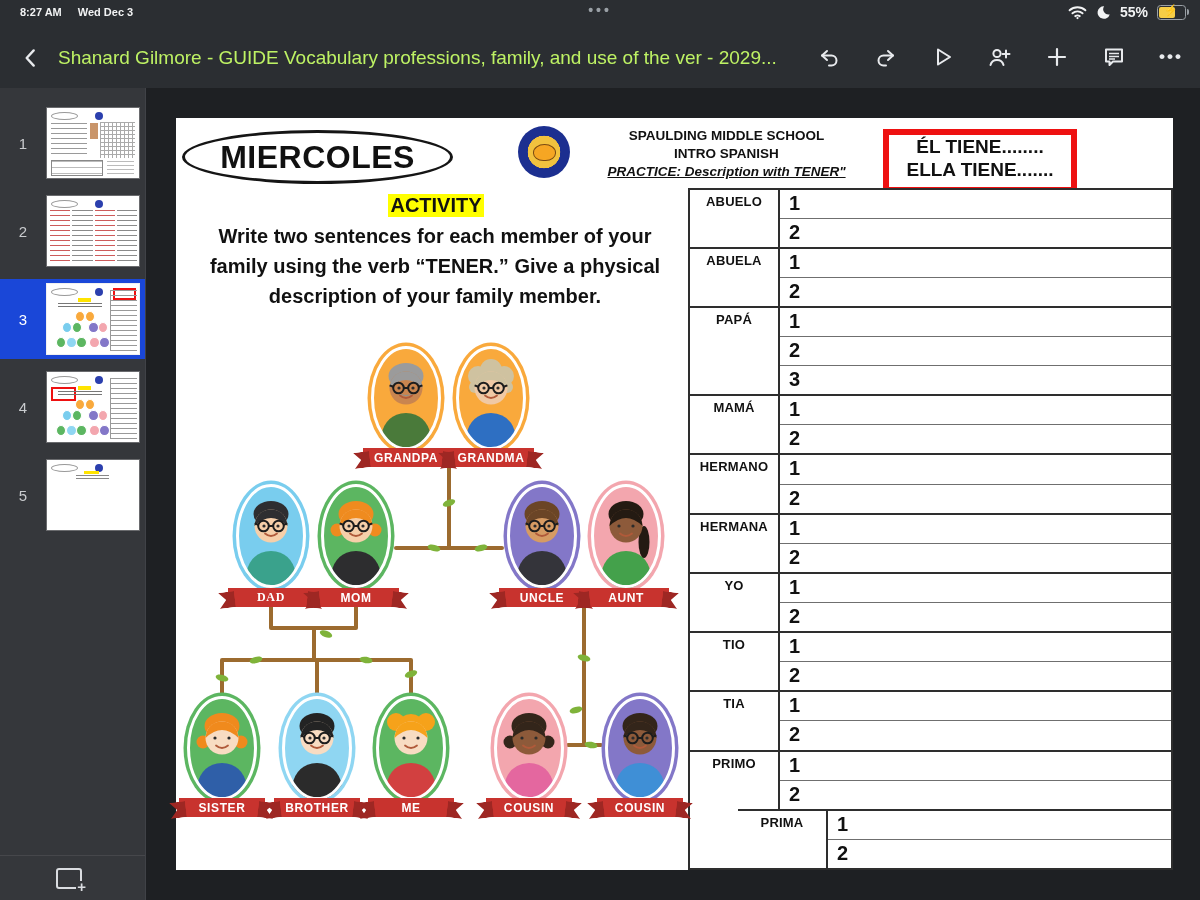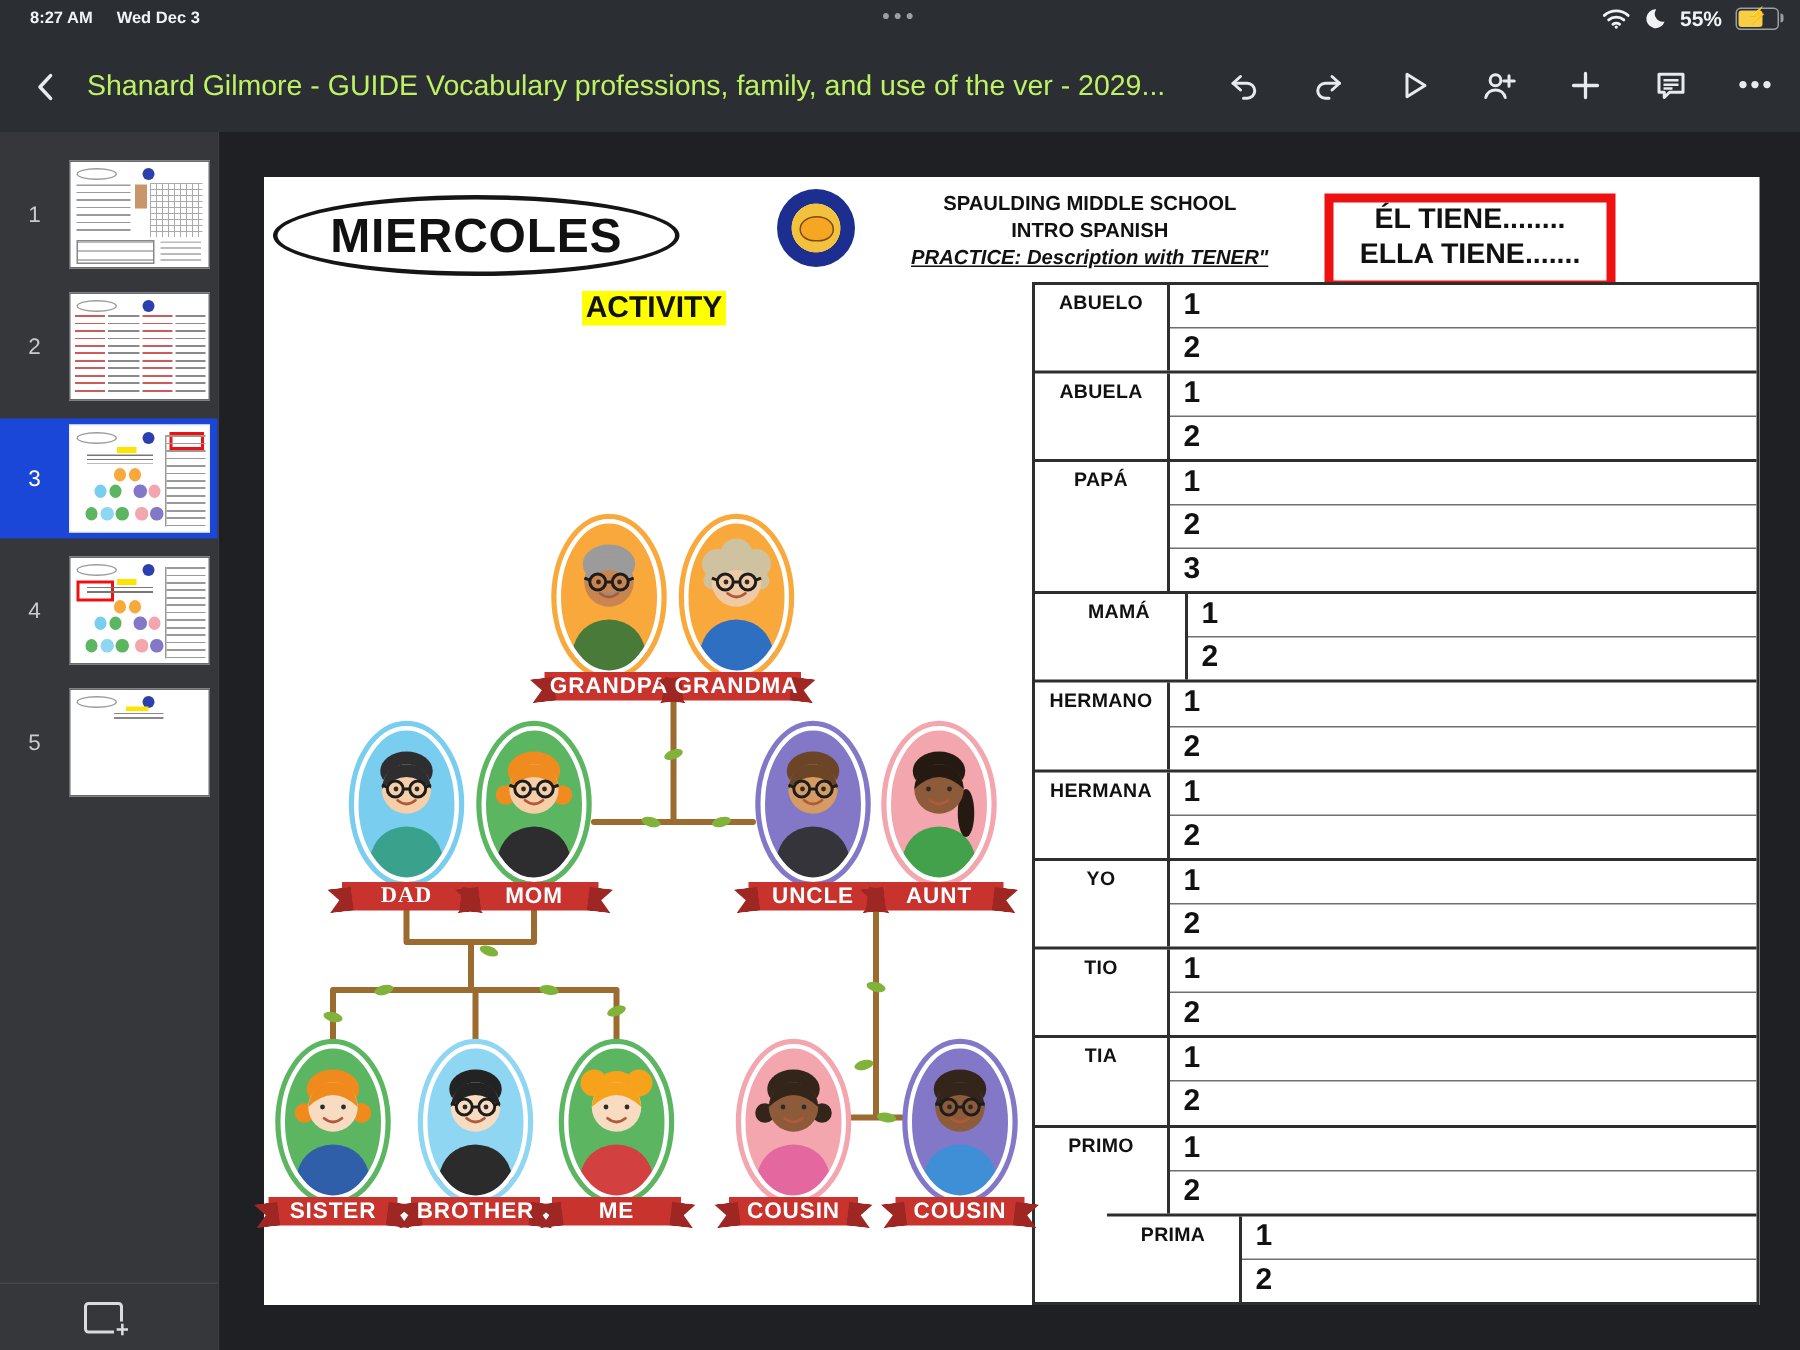--- a/index.html
+++ b/index.html
@@ -78,21 +78,21 @@
   
   #tree-svg{position:absolute;left:0;top:0;z-index:1;pointer-events:none;}
   .member{position:absolute;width:78px;height:112px;z-index:2;cursor:pointer;}
   .member svg{display:block;}
   .banner{position:absolute;width:86px;height:19px;background:#c8332e;display:flex;align-items:center;
     justify-content:center;z-index:3;cursor:pointer;}
   .banner::before,.banner::after{content:"";position:absolute;top:4px;width:16px;height:16px;
     background:#9e2723;z-index:-1;}
   .banner::before{left:-9px;clip-path:polygon(0 0,100% 0,100% 100%,0 100%,45% 50%);transform:rotate(-7deg);}
   .banner::after{right:-9px;clip-path:polygon(0 0,100% 0,55% 50%,100% 100%,0 100%);transform:rotate(7deg);}
-  .banner-text{color:#fff;font-size:15px;font-weight:bold;letter-spacing:.6px;}
+  .banner-text{color:#fff;font-size:12px;font-weight:bold;letter-spacing:.6px;}
 </style>
 </head>
 <body>
 
 <div class="status-bar">
   <div class="sb-left">
     <span>8:27 AM</span>
     <span>Wed Dec 3</span>
   </div>
   <div class="sb-center">•••</div>
@@ -283,20 +283,25 @@
 
     <div class="redbox">
       <div>ÉL TIENE........</div>
       <div class="l2">ELLA TIENE.......</div>
     </div>
 
     <div class="activity">
       <span>ACTIVITY</span>
     </div>
 
+    <div class="instructions">
+      <div>Write two sentences for each member of your</div>
+      <div>family using the verb “TENER.” Give a physical</div>
+      <div>description of your family member.</div>
+    </div>
 
     <svg id="tree-svg" width="997" height="752" viewBox="0 0 997 752">
         <g fill="none" stroke="#9c6b2f" stroke-width="4" stroke-linecap="round">
      <path d="M273 349 V430 M220 430 H326"></path>
      <path d="M95 489 V510 M180 489 V510 M95 510 H180 M138 510 V542 M46 542 H235 M46 542 V576 M141 542 V576 M235 542 V576"></path>
      <path d="M408 489 V627 M392 627 H425"></path>
    </g>
         <ellipse cx="273" cy="385" rx="6.5" ry="3.2" fill="#7fb33a" transform="rotate(-20 273 385)"></ellipse>
         <ellipse cx="258" cy="430" rx="6.5" ry="3.2" fill="#7fb33a" transform="rotate(15 258 430)"></ellipse>
         <ellipse cx="305" cy="430" rx="6.5" ry="3.2" fill="#7fb33a" transform="rotate(-15 305 430)"></ellipse>
@@ -640,21 +645,21 @@
           </div>
         </div>
         <div class="tgroup" style="flex: 3 0 0px;">
           <div class="tlabel">PAPÁ</div>
           <div class="tlines">
             <div class="tline">1</div>
             <div class="tline">2</div>
             <div class="tline">3</div>
           </div>
         </div>
-        <div class="tgroup" style="flex: 2 0 0px; padding-left: 12px;">
+        <div class="tgroup" style="flex: 2 0 0px;">
           <div class="tlabel">MAMÁ</div>
           <div class="tlines">
             <div class="tline">1</div>
             <div class="tline">2</div>
           </div>
         </div>
         <div class="tgroup" style="flex: 2 0 0px;">
           <div class="tlabel">HERMANO</div>
           <div class="tlines">
             <div class="tline">1</div>

